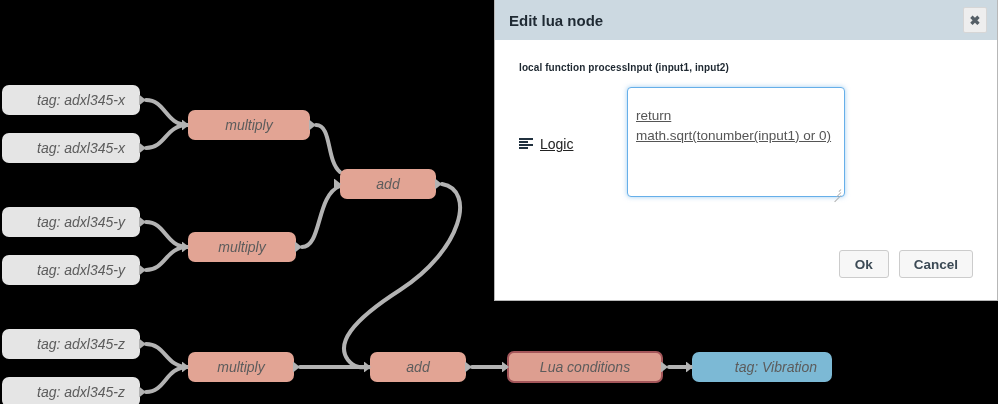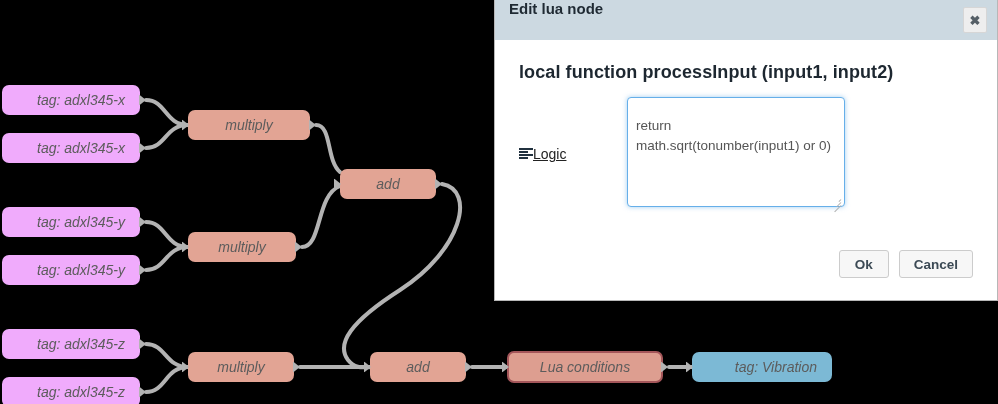--- a/index.html
+++ b/index.html
@@ -37,21 +37,21 @@
     display: flex;
     align-items: center;
     justify-content: center;
     font-style: italic;
     font-size: 14px;
     color: #5c5c5c;
     white-space: nowrap;
     border: 1px solid transparent;
   }
   .node.tag-node {
-    background: #f0abfc;
+    background: #e5e5e5;
     justify-content: flex-end;
     padding-right: 14px;
   }
   .node.tag-node.tag-out {
     background: #7cb9d5;
   }
   .node.fn-node {
     background: #e2a494;
   }
   .node.fn-node.selected {
@@ -88,21 +88,21 @@
     box-sizing: border-box;
     background: #ffffff;
     border: 1px solid #b7b7b7;
     border-top: none;
     box-shadow: 4px 4px 7px rgba(0,0,0,0.28);
   }
   #dialog-header {
     height: 40px;
     background: #ccd9e1;
     display: flex;
-    align-items: flex-start;
+    align-items: center;
     padding: 0 20px 0 14px;
     position: relative;
   }
   #dialog-title {
     font-size: 15px;
     font-weight: bold;
     color: #1f2a33;
   }
   #dialog-close {
     position: absolute;
@@ -119,34 +119,35 @@
     font-size: 13px;
     font-weight: bold;
     color: #555f66;
     cursor: pointer;
   }
   #dialog-body {
     padding: 22px 24px 0 24px;
     position: relative;
   }
   #function-signature {
-    font-size: 18px;
+    font-size: 10px;
     font-weight: bold;
     color: #1d2730;
     margin: 0 0 14px 0;
     letter-spacing: 0.1px;
   }
   #logic-row {
     display: flex;
     align-items: center;
   }
   #logic-label-wrap {
     width: 108px;
     display: flex;
     align-items: center;
+    gap: 7px;
     font-size: 14px;
     color: #222222;
     text-decoration: underline;
   }
   .logic-icon {
     display: inline-block;
     width: 14px;
     height: 12px;
     position: relative;
   }
@@ -171,20 +172,21 @@
     box-shadow: 0 0 5px rgba(102,175,233,0.6);
     padding: 18px 8px 8px 8px;
     font-family: "Liberation Sans", sans-serif;
     font-size: 13.5px;
     line-height: 20px;
     color: #555555;
     resize: none;
     outline: none;
     background: #ffffff;
     overflow: hidden;
+    text-decoration: underline;
   }
   #textarea-wrap { position: relative; }
   #resize-grip {
     position: absolute;
     right: 4px;
     bottom: 4px;
     width: 9px;
     height: 9px;
     pointer-events: none;
   }

